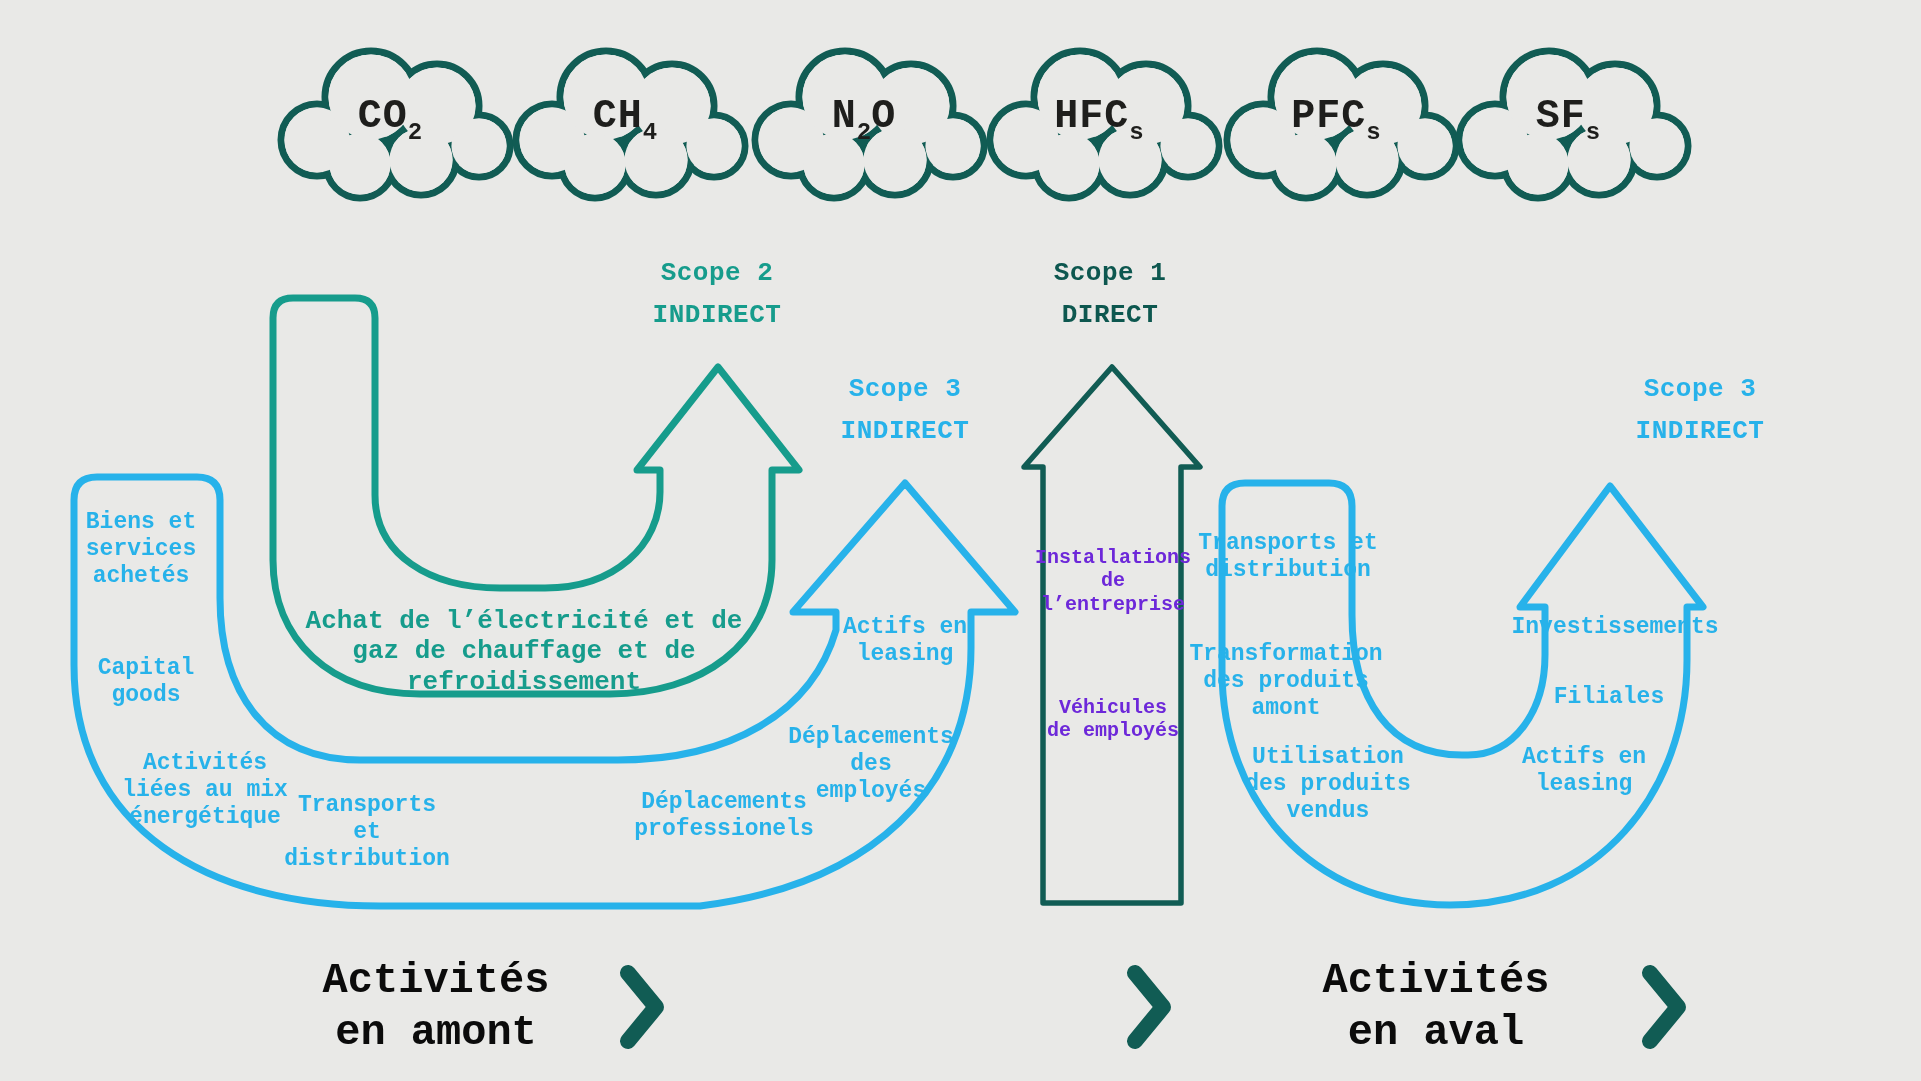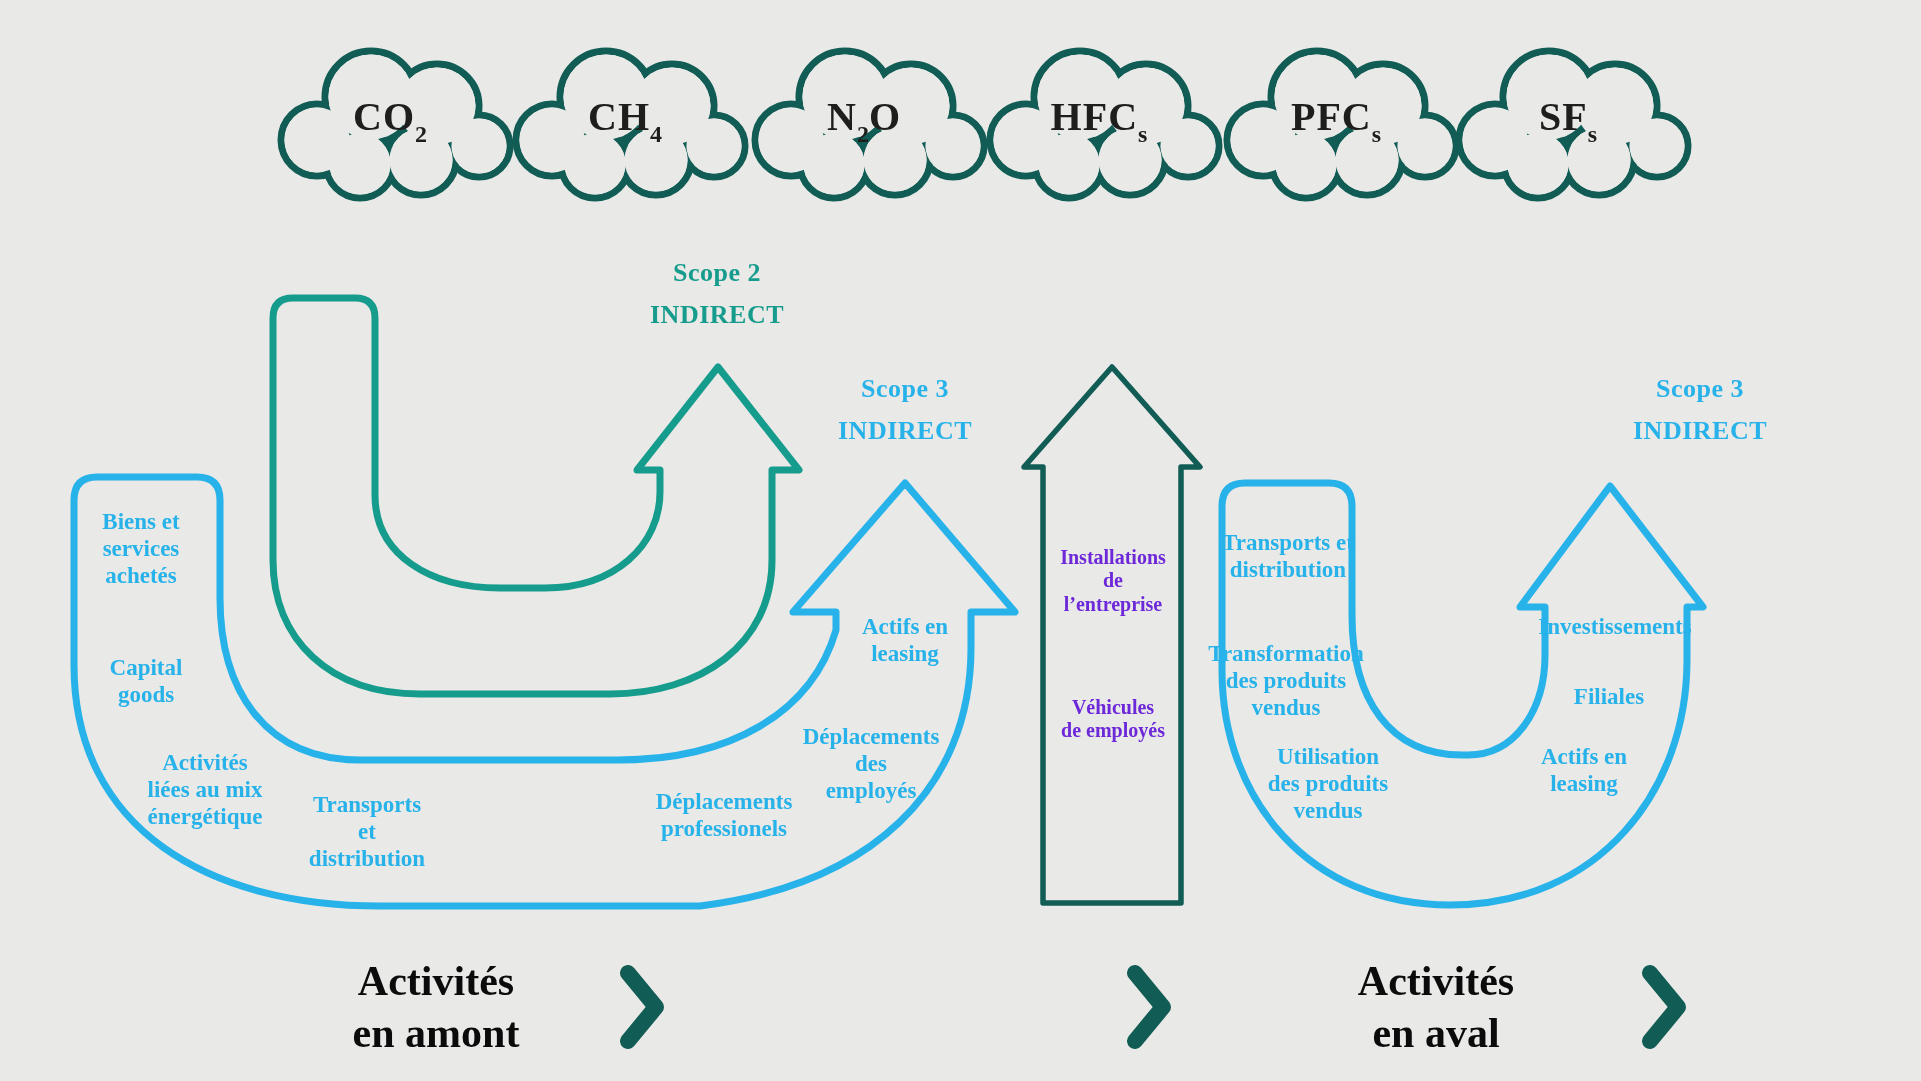--- a/index.html
+++ b/index.html
@@ -1,21 +1,21 @@
 <!DOCTYPE html>
 <html><head>
 <meta charset="utf-8">
 <style>
   html,body{margin:0;padding:0;}
   .stage{
     position:relative;
     width:1921px;height:1081px;
     background:#e9e9e7;
     overflow:hidden;
-    font-family:Liberation Serif, serif;
+    font-family:Liberation Mono, monospace;
   }
   .stage svg.shapes{position:absolute;left:0;top:0;}
   .abs{position:absolute;transform:translate(-50%,-50%);text-align:center;}
   .cloud-label{font-size:40px;font-weight:bold;color:#1e1e1c;letter-spacing:1px;}
   .cloud-label .sub{font-size:24px;vertical-align:-12px;letter-spacing:0;}
   .scope{font-size:26px;font-weight:bold;line-height:42px;letter-spacing:.5px;}
   .scope-teal{color:#169c8c;}
   .scope-dark{color:#0d574f;}
   .scope-blue{color:#27b2ea;}
   .cat{font-weight:bold;white-space:pre-line;line-height:1.17;}
@@ -98,20 +98,24 @@
   <div class="abs cloud-label" style="left:625px;top:120px"><span>CH</span><span class="sub">4</span><span></span></div>
   <div class="abs cloud-label" style="left:864px;top:120px"><span>N</span><span class="sub">2</span><span>O</span></div>
   <div class="abs cloud-label" style="left:1099px;top:120px"><span>HFC</span><span class="sub">s</span><span></span></div>
   <div class="abs cloud-label" style="left:1336px;top:120px"><span>PFC</span><span class="sub">s</span><span></span></div>
   <div class="abs cloud-label" style="left:1568px;top:120px"><span>SF</span><span class="sub">s</span><span></span></div>
 
   <div class="abs scope scope-teal" style="left:717px;top:294px">
     <div>Scope 2</div>
     <div>INDIRECT</div>
   </div>
+  <div class="abs scope scope-dark" style="left:1110px;top:294px">
+    <div>Scope 1</div>
+    <div>DIRECT</div>
+  </div>
   <div class="abs scope scope-blue" style="left:905px;top:410px">
     <div>Scope 3</div>
     <div>INDIRECT</div>
   </div>
   <div class="abs scope scope-blue" style="left:1700px;top:410px">
     <div>Scope 3</div>
     <div>INDIRECT</div>
   </div>
 
   <div class="abs cat cat-blue" style="left:141px;top:549px">Biens et
@@ -126,32 +130,35 @@
 et
 distribution</div>
   <div class="abs cat cat-blue" style="left:724px;top:816px">Déplacements
 professionels</div>
   <div class="abs cat cat-blue" style="left:871px;top:764px">Déplacements
 des
 employés</div>
   <div class="abs cat cat-blue" style="left:905px;top:641px">Actifs en
 leasing</div>
 
+  <div class="abs cat cat-teal" style="left:524px;top:652px">Achat de l’électricité et de
+gaz de chauffage et de
+refroidissement</div>
 
   <div class="abs cat cat-dark" style="left:1113px;top:581px">Installations
 de
 l’entreprise</div>
   <div class="abs cat cat-dark" style="left:1113px;top:719px">Véhicules
 de employés</div>
 
   <div class="abs cat cat-blue" style="left:1288px;top:557px">Transports et
 distribution</div>
   <div class="abs cat cat-blue" style="left:1286px;top:681px">Transformation
 des produits
-vendus</div>
+amont</div>
   <div class="abs cat cat-blue" style="left:1328px;top:784px">Utilisation
 des produits
 vendus</div>
   <div class="abs cat cat-blue" style="left:1615px;top:627px">Investissements</div>
   <div class="abs cat cat-blue" style="left:1609px;top:697px">Filiales</div>
   <div class="abs cat cat-blue" style="left:1584px;top:771px">Actifs en
 leasing</div>
 
   <div class="abs footer-label" style="left:436px;top:1007px">Activités
 en amont</div>

